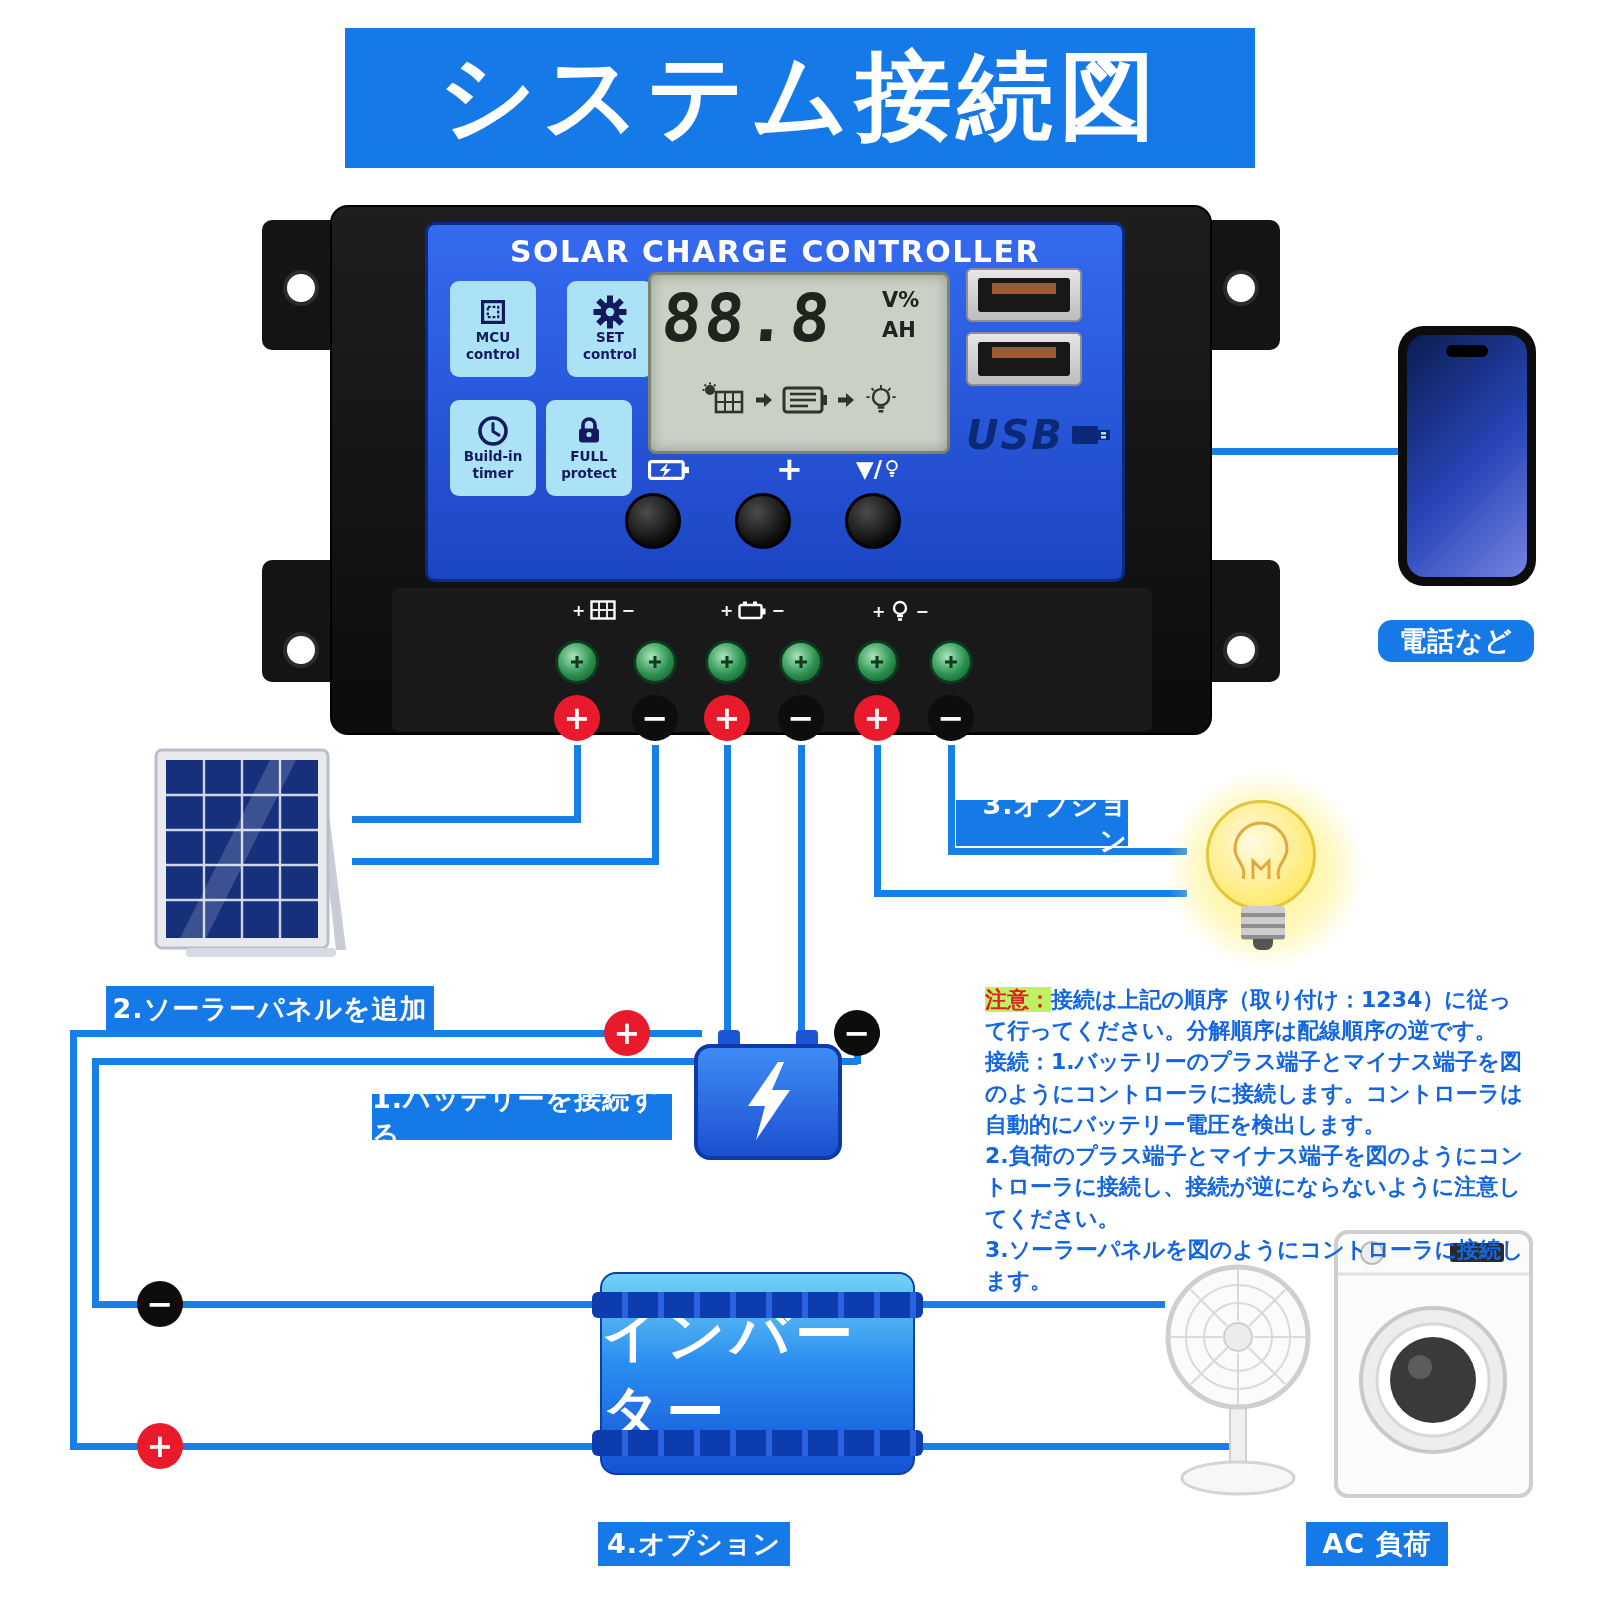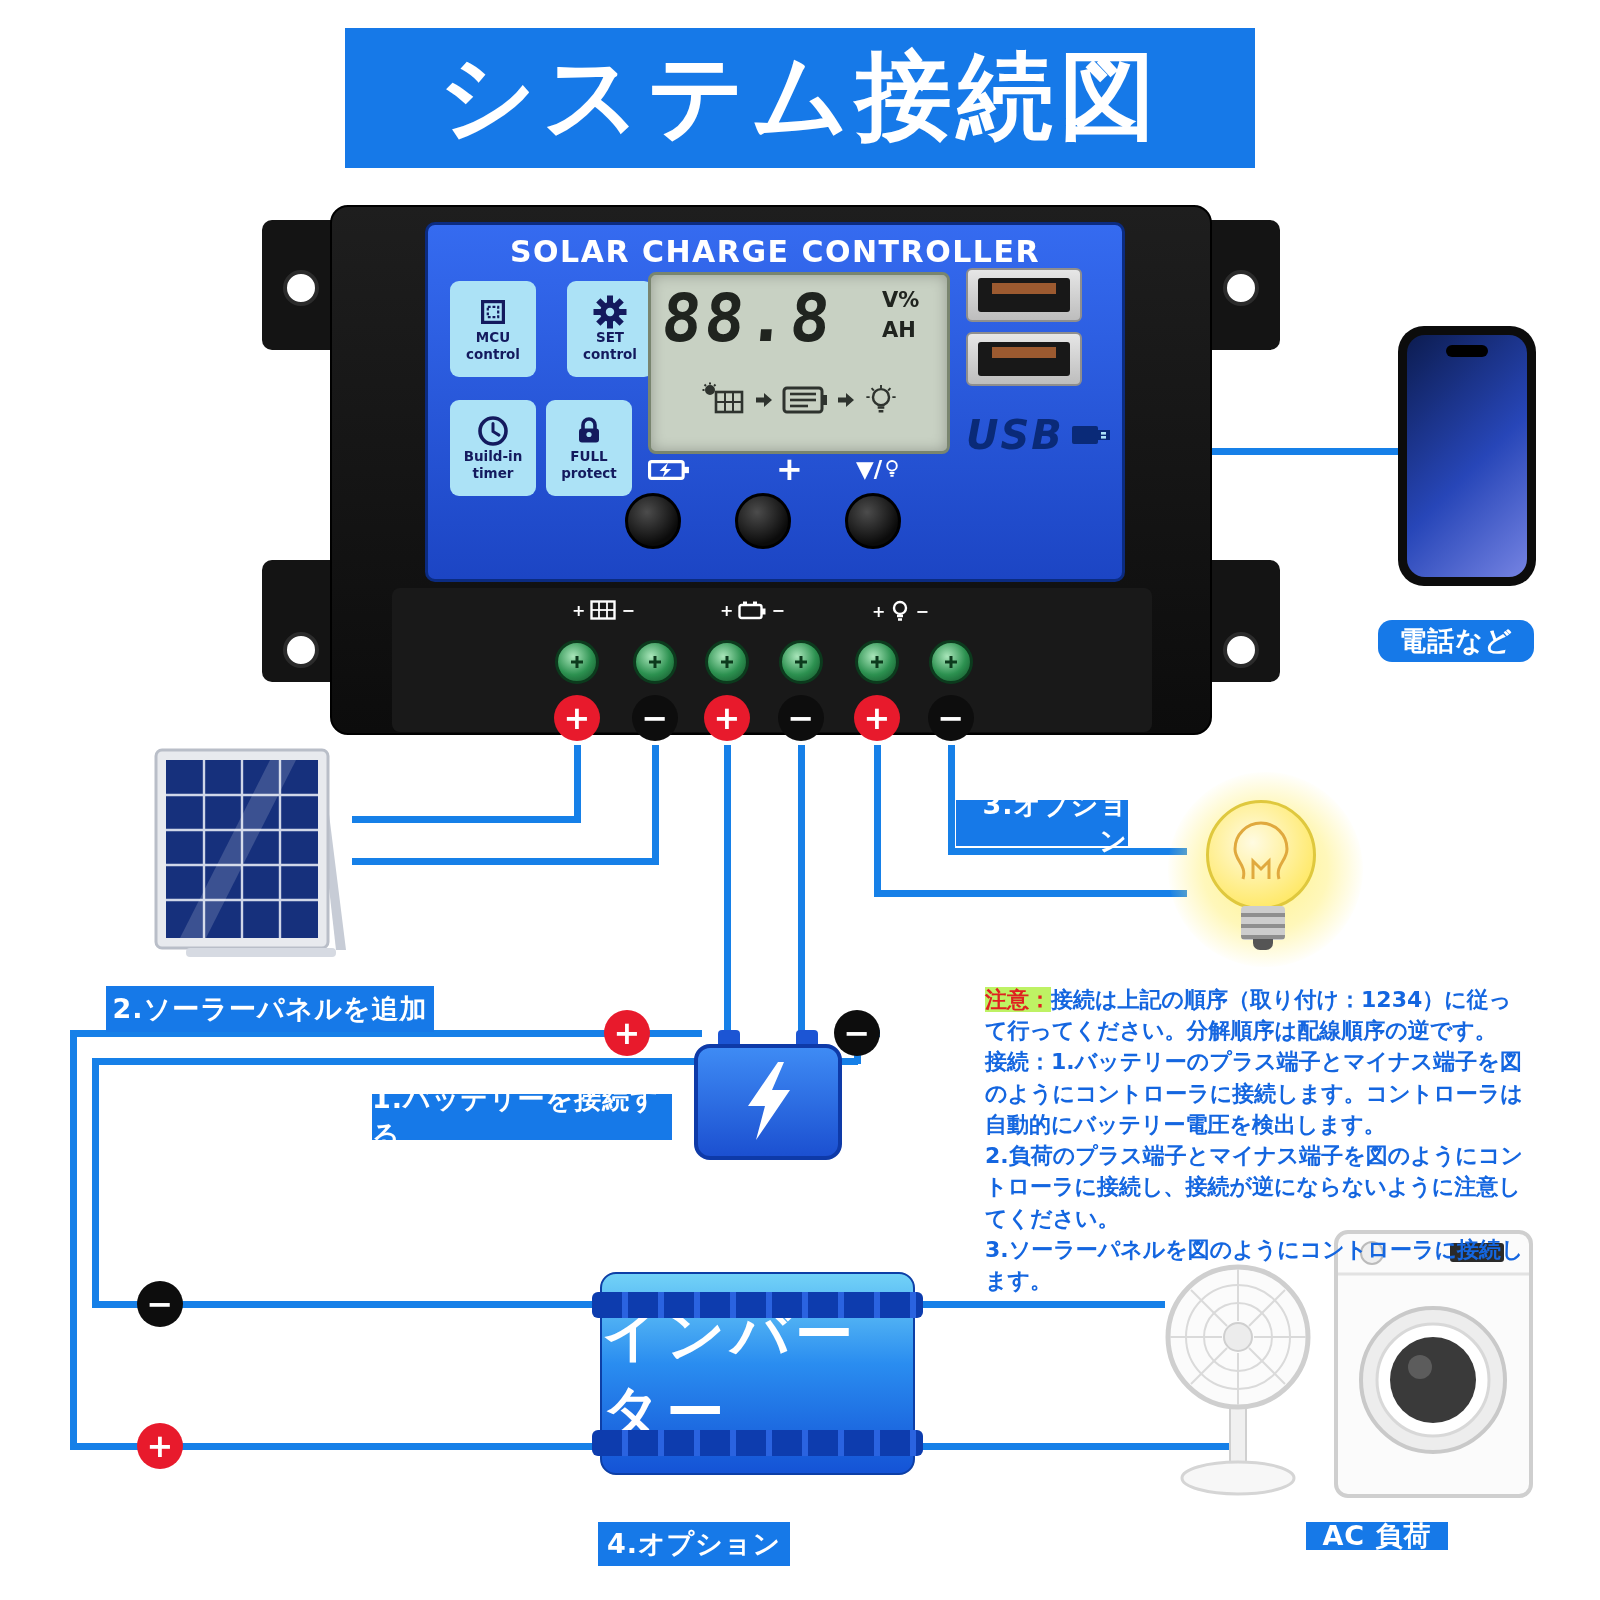--- a/index.html
+++ b/index.html
@@ -469,15 +469,15 @@
       <rect x="4" y="4" width="195" height="264" rx="12" fill="#fbfbfb" stroke="#cfcfcf" stroke-width="4"></rect>
       <line x1="6" y1="46" x2="197" y2="46" stroke="#e2e2e2" stroke-width="3"></line>
       <rect x="118" y="15" width="54" height="19" rx="3" fill="#2a2a2a"></rect>
       <circle cx="40" cy="25" r="11" fill="#eee" stroke="#bbb" stroke-width="2"></circle>
       <circle cx="101" cy="152" r="72" fill="#ededed" stroke="#c9c9c9" stroke-width="4"></circle>
       <circle cx="101" cy="152" r="56" fill="#fff" stroke="#d8d8d8" stroke-width="3"></circle>
       <circle cx="101" cy="152" r="43" fill="#3a3a3a"></circle>
       <circle cx="88" cy="139" r="12" fill="#5c5c5c"></circle>
     </svg>
   </div>
-  <div class="bluelabel" style="left:1306px;top:1522px;width:142px;height:28px;">AC 負荷</div>
+  <div class="bluelabel" style="left:1306px;top:1522px;width:142px;height:44px;">AC 負荷</div>
 
 </div>
 
 </body></html>

